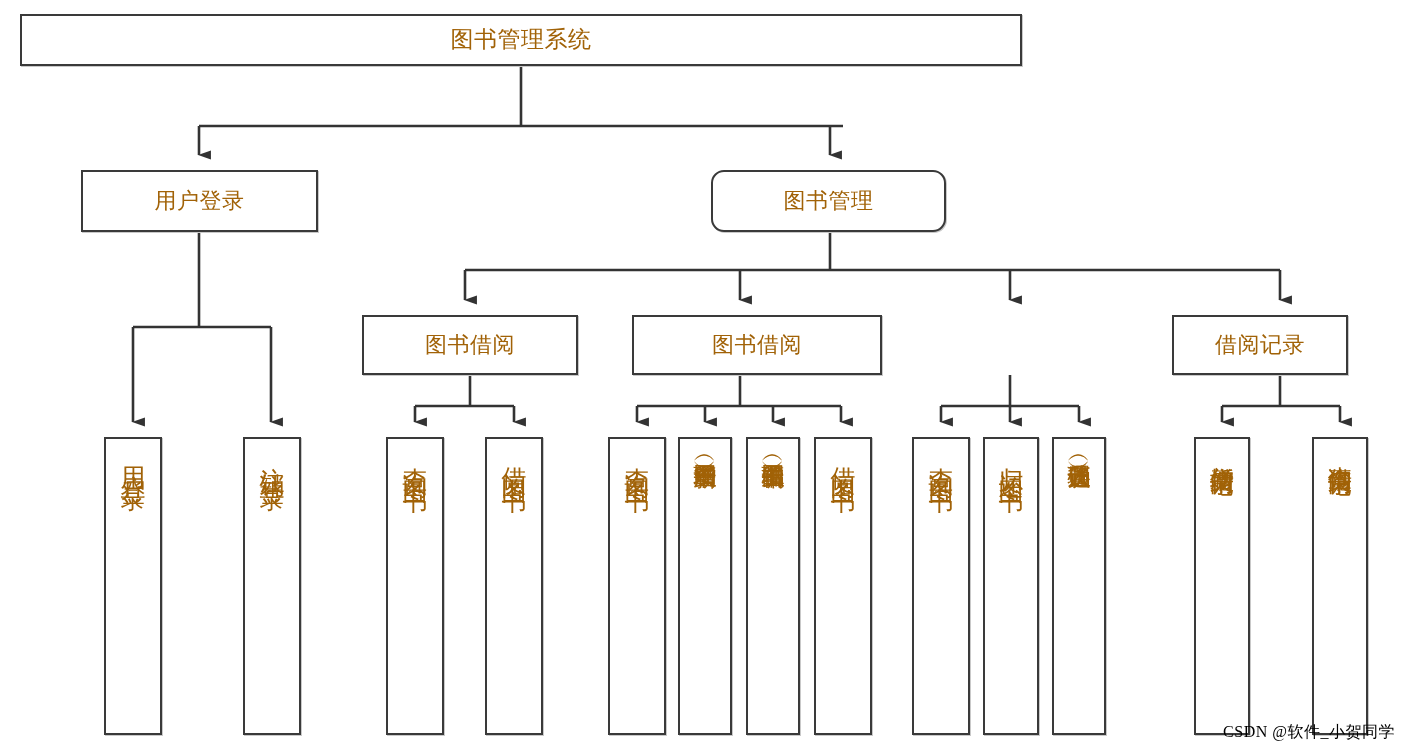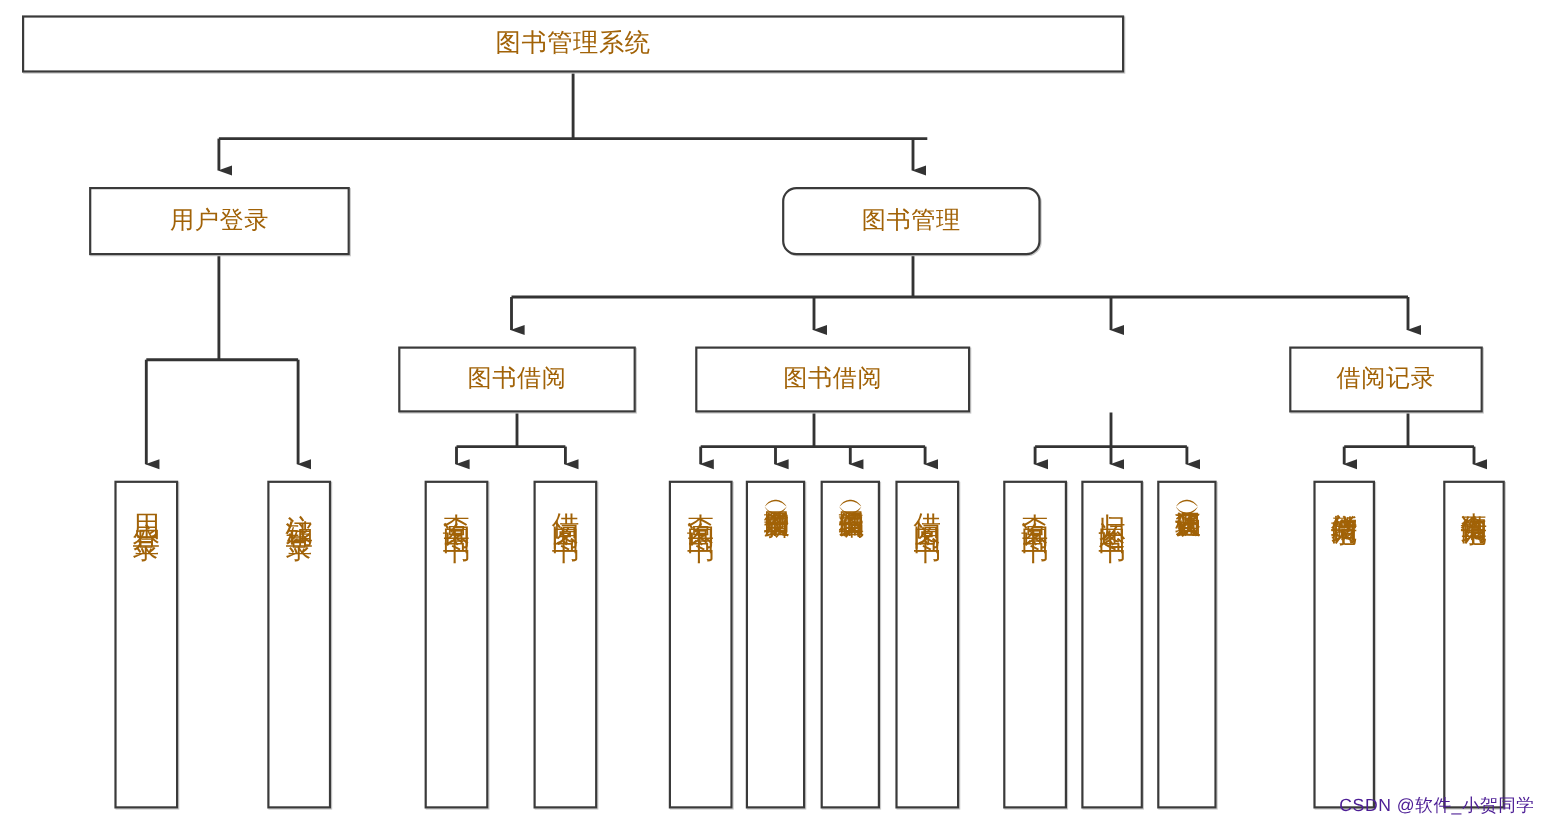--- a/index.html
+++ b/index.html
@@ -57,25 +57,25 @@
   }
   
   .v-node.long .lbl{letter-spacing:1.5px;font-size:24px;}
   .v-node.xlong .lbl{letter-spacing:0px;font-size:23px;}
 
   
   #watermark{
     position:absolute;
     right:10px;bottom:4px;
     font-size:16px;
-    color:#4c1d95;
+    color:#000000;
     letter-spacing:0.5px;
     z-index:5;
     white-space:nowrap;
-    font-family:Liberation Sans, sans-serif;
+    font-family:Liberation Serif, serif;
   }
 </style>
 </head>
 <body>
 
 <div id="diagram">
 
   <svg id="edges" viewBox="0 0 1405 747" xmlns="http://www.w3.org/2000/svg">
     <defs>
       <marker id="arw" viewBox="0 0 12 14" refX="6" refY="13" markerWidth="11" markerHeight="13" orient="auto-start-reverse" markerUnits="userSpaceOnUse">

